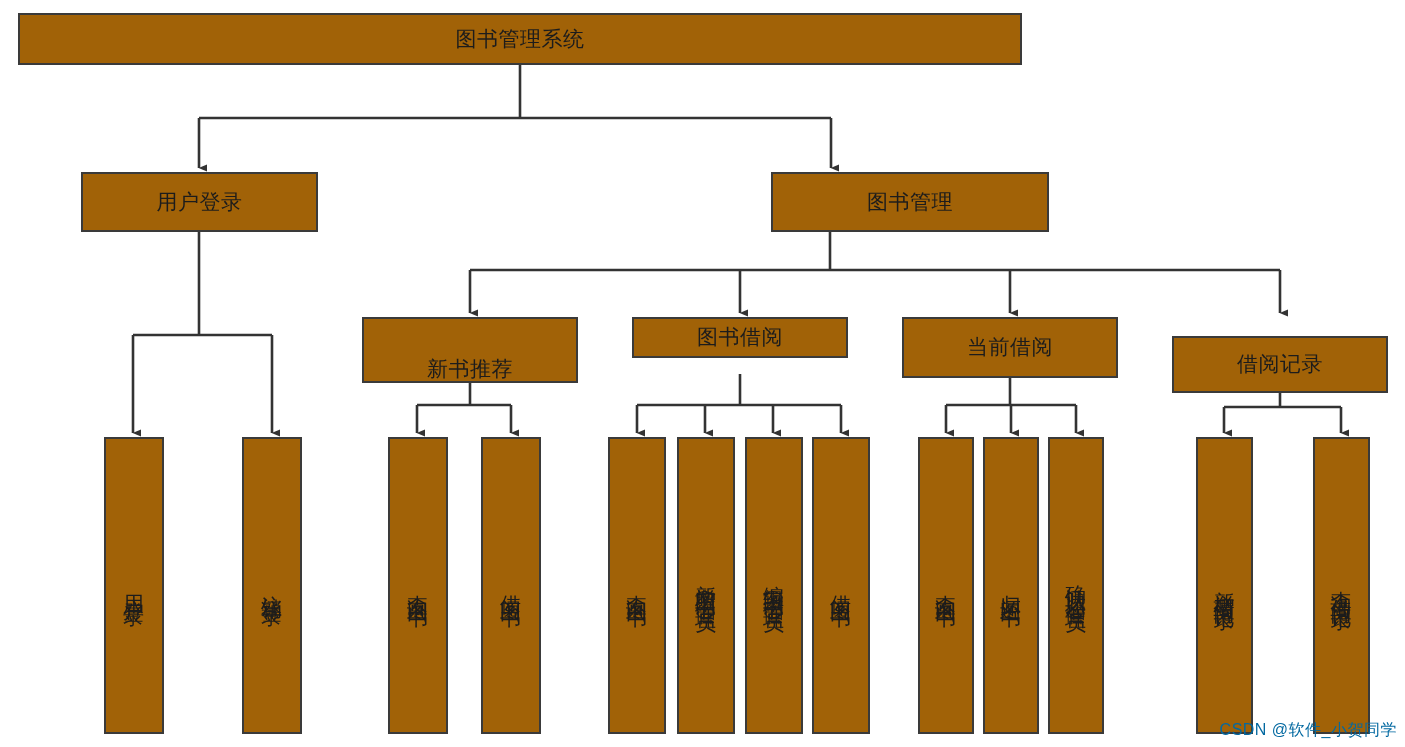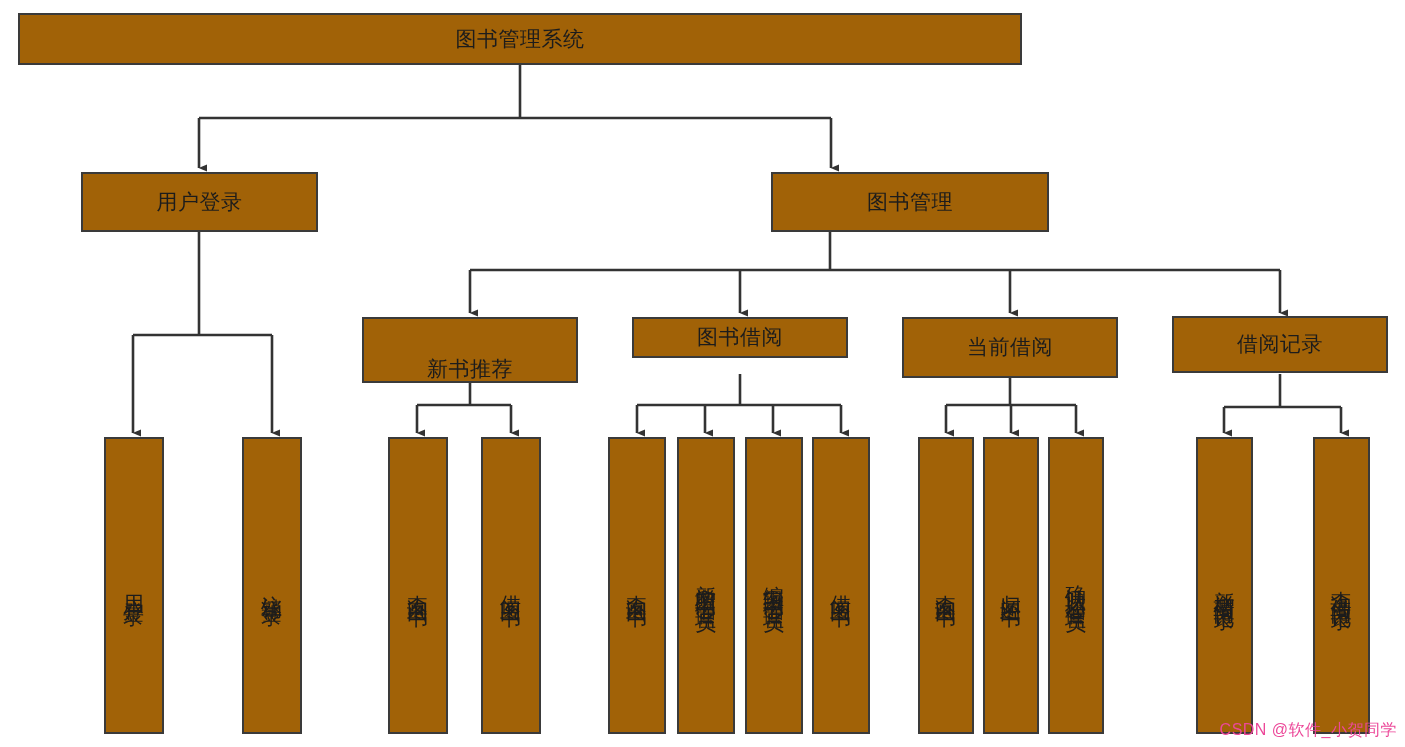--- a/index.html
+++ b/index.html
@@ -54,21 +54,21 @@
     font-size: 21px;
     letter-spacing: 4px;
     line-height: 1;
     white-space: nowrap;
   }
   #watermark {
     position: absolute;
     right: 8px;
     bottom: 6px;
     font-size: 16px;
-    color: #ec4899;
+    color: #0369a1;
     letter-spacing: 0.5px;
     z-index: 5;
     white-space: nowrap;
   }
 </style>
 </head>
 <body>
 
 <div id="canvas">
 
@@ -136,21 +136,21 @@
 
   <div class="node" style="left:362px; top:317px; width:216px; height:66px;align-items:flex-end;">
     <span class="node-label">新书推荐</span>
   </div>
   <div class="node" style="left:632px; top:317px; width:216px; height:41px;">
     <span class="node-label">图书借阅</span>
   </div>
   <div class="node" style="left:902px; top:317px; width:216px; height:61px;">
     <span class="node-label">当前借阅</span>
   </div>
-  <div class="node" style="left:1172px; top:316px; width:216px; height:57px;font-family:Liberation Serif, serif;">
+  <div class="node" style="left:1172px; top:336px; width:216px; height:57px;font-family:Liberation Serif, serif;">
     <span class="node-label">借阅记录</span>
   </div>
 
   <div class="node vertical" style="left:104px; top:437px; width:60px; height:297px;">
     <span class="node-label">用户登录</span>
   </div>
   <div class="node vertical" style="left:242px; top:437px; width:60px; height:297px;">
     <span class="node-label">注销登录</span>
   </div>
 

